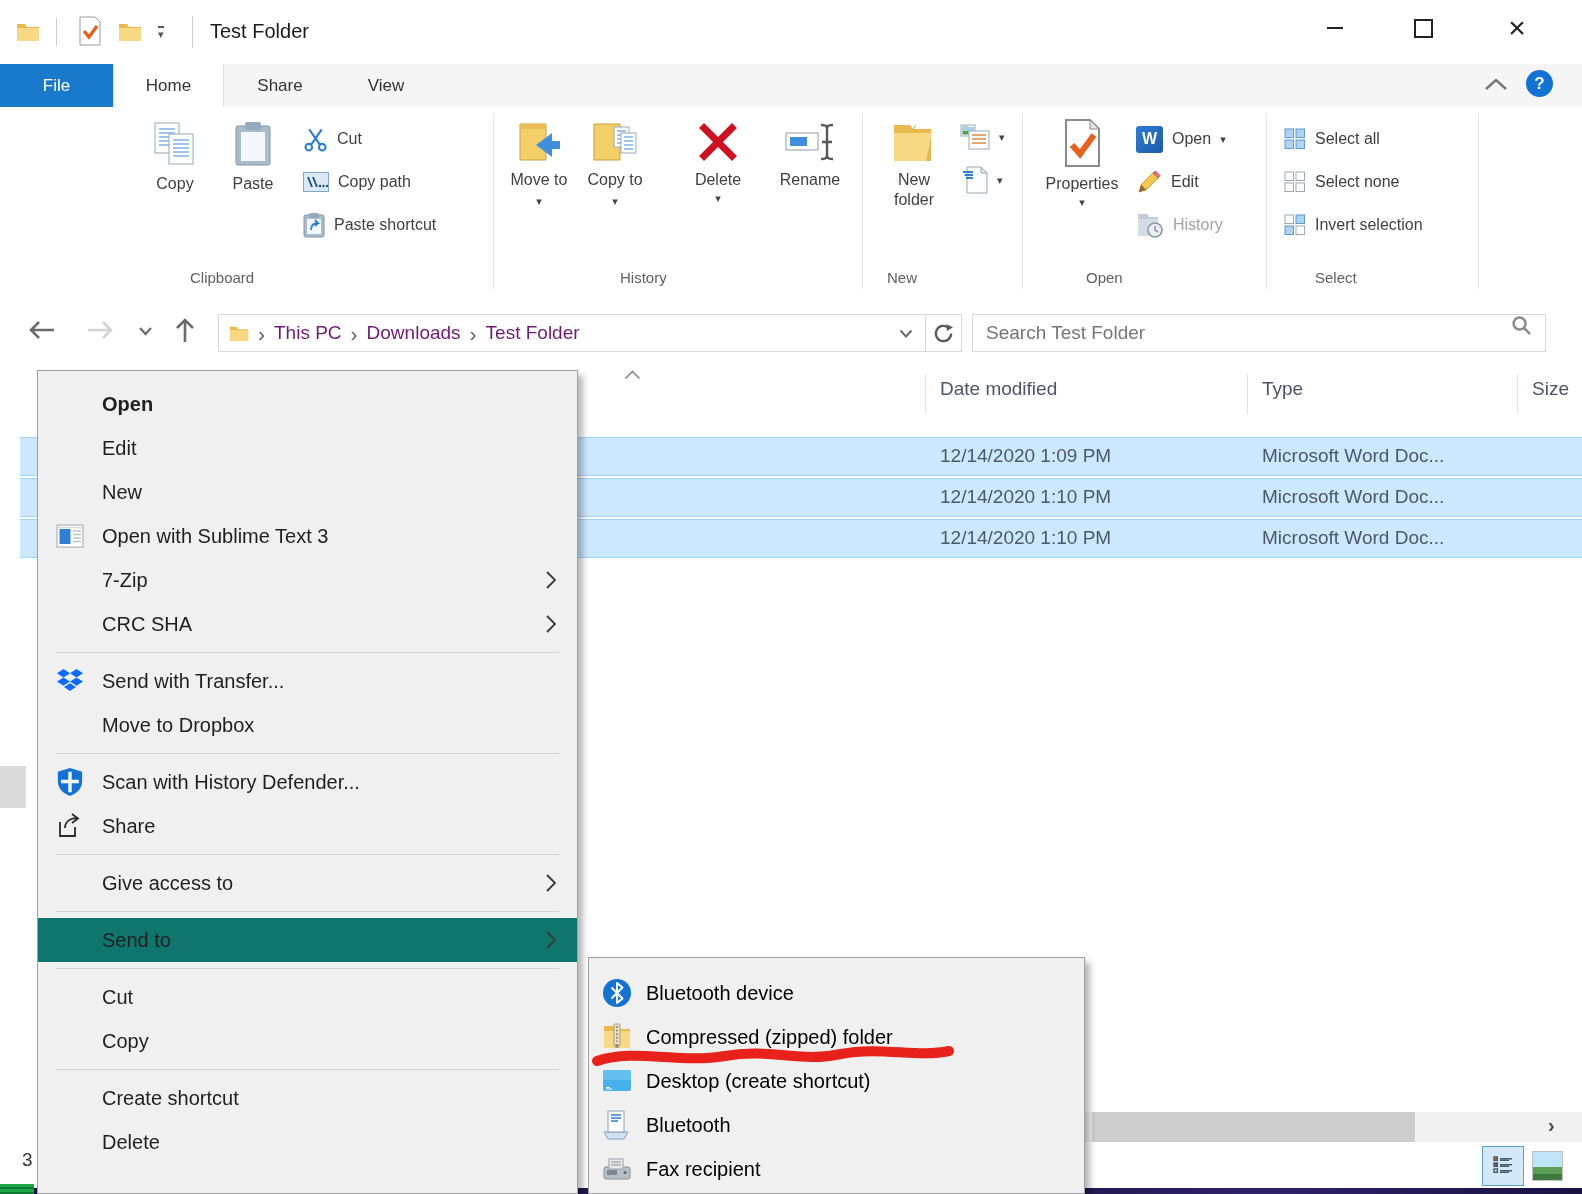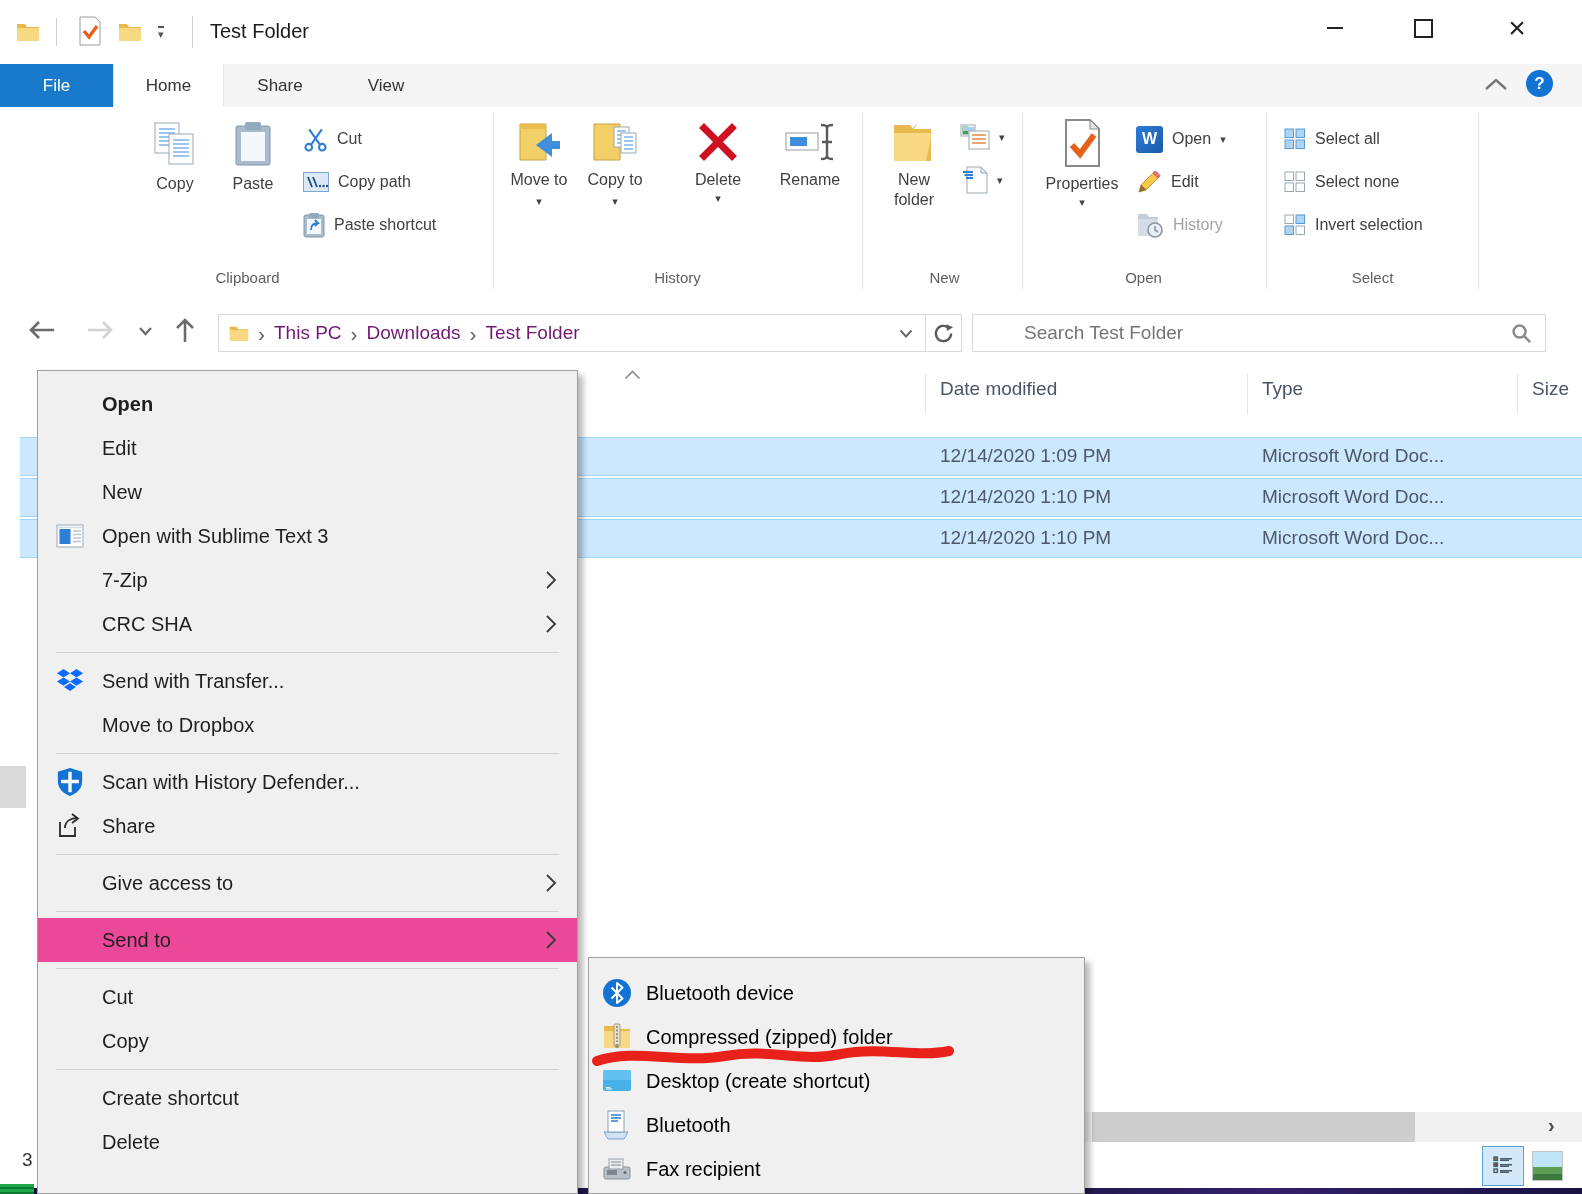--- a/index.html
+++ b/index.html
@@ -25,52 +25,52 @@
   #tab-home{width:109px;background:#fff;border-left:1px solid #e3e3e3;border-right:1px solid #e3e3e3;height:44px;}
   #tab-share{width:112px;}
   #tab-view{width:100px;}
   #ribbon-collapse{left:1484px;top:78px;}
   #help-btn{left:1526px;top:70px;width:27px;height:27px;border-radius:50%;background:#1273d4;color:#fff;
             font-size:17px;font-weight:bold;display:flex;align-items:center;justify-content:center;}
 
   
   #ribbon{left:0;top:107px;width:1582px;height:188px;background:#fff;border-bottom:1px solid #dadada;}
   .grp-sep{width:1px;top:6px;height:176px;background:#e4e4e4;}
-  .grp-label{top:162px;font-size:15px;color:#5f5f5f;text-align:center;white-space:nowrap;}
+  .grp-label{top:162px;font-size:15px;color:#5f5f5f;white-space:nowrap;}
   .rlg{display:flex;flex-direction:column;align-items:center;}
   .rlbc{font-size:16px;color:#3f3f3f;text-align:center;line-height:20px;margin-top:7px;}
   .rsm{display:flex;align-items:center;gap:9px;height:30px;}
   .rlb{font-size:16px;color:#3f3f3f;white-space:nowrap;}
   .caret{font-size:11px;color:#444;}
   .disabled-lb{color:#a3a3a3;}
 
   
   #addressrow{left:0;top:295px;width:1582px;height:70px;background:#fff;}
   .addr-box{border:1px solid #d9d9d9;background:#fff;height:38px;box-sizing:border-box;}
   #address-box{left:218px;top:19px;width:708px;display:flex;align-items:center;}
   .bc-chev{font-size:21px;color:#5a5a5a;margin:0 9px;line-height:1;}
   .bc-item{font-size:19px;color:#701a75;white-space:nowrap;}
   #refresh-box{left:925px;top:19px;width:37px;display:flex;align-items:center;justify-content:center;}
-  #search-box{left:972px;top:19px;width:574px;display:flex;align-items:center;padding-left:38px;}
+  #search-box{left:972px;top:19px;width:574px;display:flex;}
   #search-input{flex:1;border:none;outline:none;font-size:19px;color:#333;padding:0 0 0 13px;background:transparent;
                 font-family:"Liberation Sans",sans-serif;}
   #search-input::placeholder{color:#767676;}
 
   
   .col-hdr{top:378px;font-size:19px;color:#4a5568;white-space:nowrap;}
   .hdr-sep{top:374px;width:1px;height:40px;background:#e3e3e3;}
   .frow{left:20px;width:1562px;height:37px;background:#cce8ff;border-top:1px solid #a2d5fb;border-bottom:1px solid #a2d5fb;}
   .frow span{position:absolute;top:7px;font-size:19px;color:#4d5966;white-space:nowrap;}
   .fdate{left:920px;} .ftype{left:1242px;}
 
   
   #ctxmenu{left:37px;top:370px;width:541px;height:824px;background:#f0f0f0;border:1px solid #a0a0a0;
            box-shadow:5px 5px 6px rgba(0,0,0,.28);box-sizing:border-box;padding-top:11px;z-index:20;}
   .cm-item{position:relative;display:flex;align-items:center;height:44px;padding-left:18px;}
-  .cm-hl{background:#ec4899;}
+  .cm-hl{background:#0f766e;}
   .cm-icon{width:46px;display:flex;align-items:center;}
   .cm-label{font-size:20px;color:#1f1f1f;white-space:nowrap;}
   .cm-bold{font-weight:bold;}
   .cm-arrow{position:absolute;right:20px;top:12px;}
   .cm-sep{height:1px;background:#d2d2d2;margin:6px 18px;}
 
   
   #submenu{left:588px;top:957px;width:497px;height:237px;background:#f0f0f0;border:1px solid #a0a0a0;
            box-shadow:5px 5px 6px rgba(0,0,0,.28);box-sizing:border-box;padding-top:13px;z-index:21;}
   .sm-item{display:flex;align-items:center;height:44px;padding-left:13px;}

